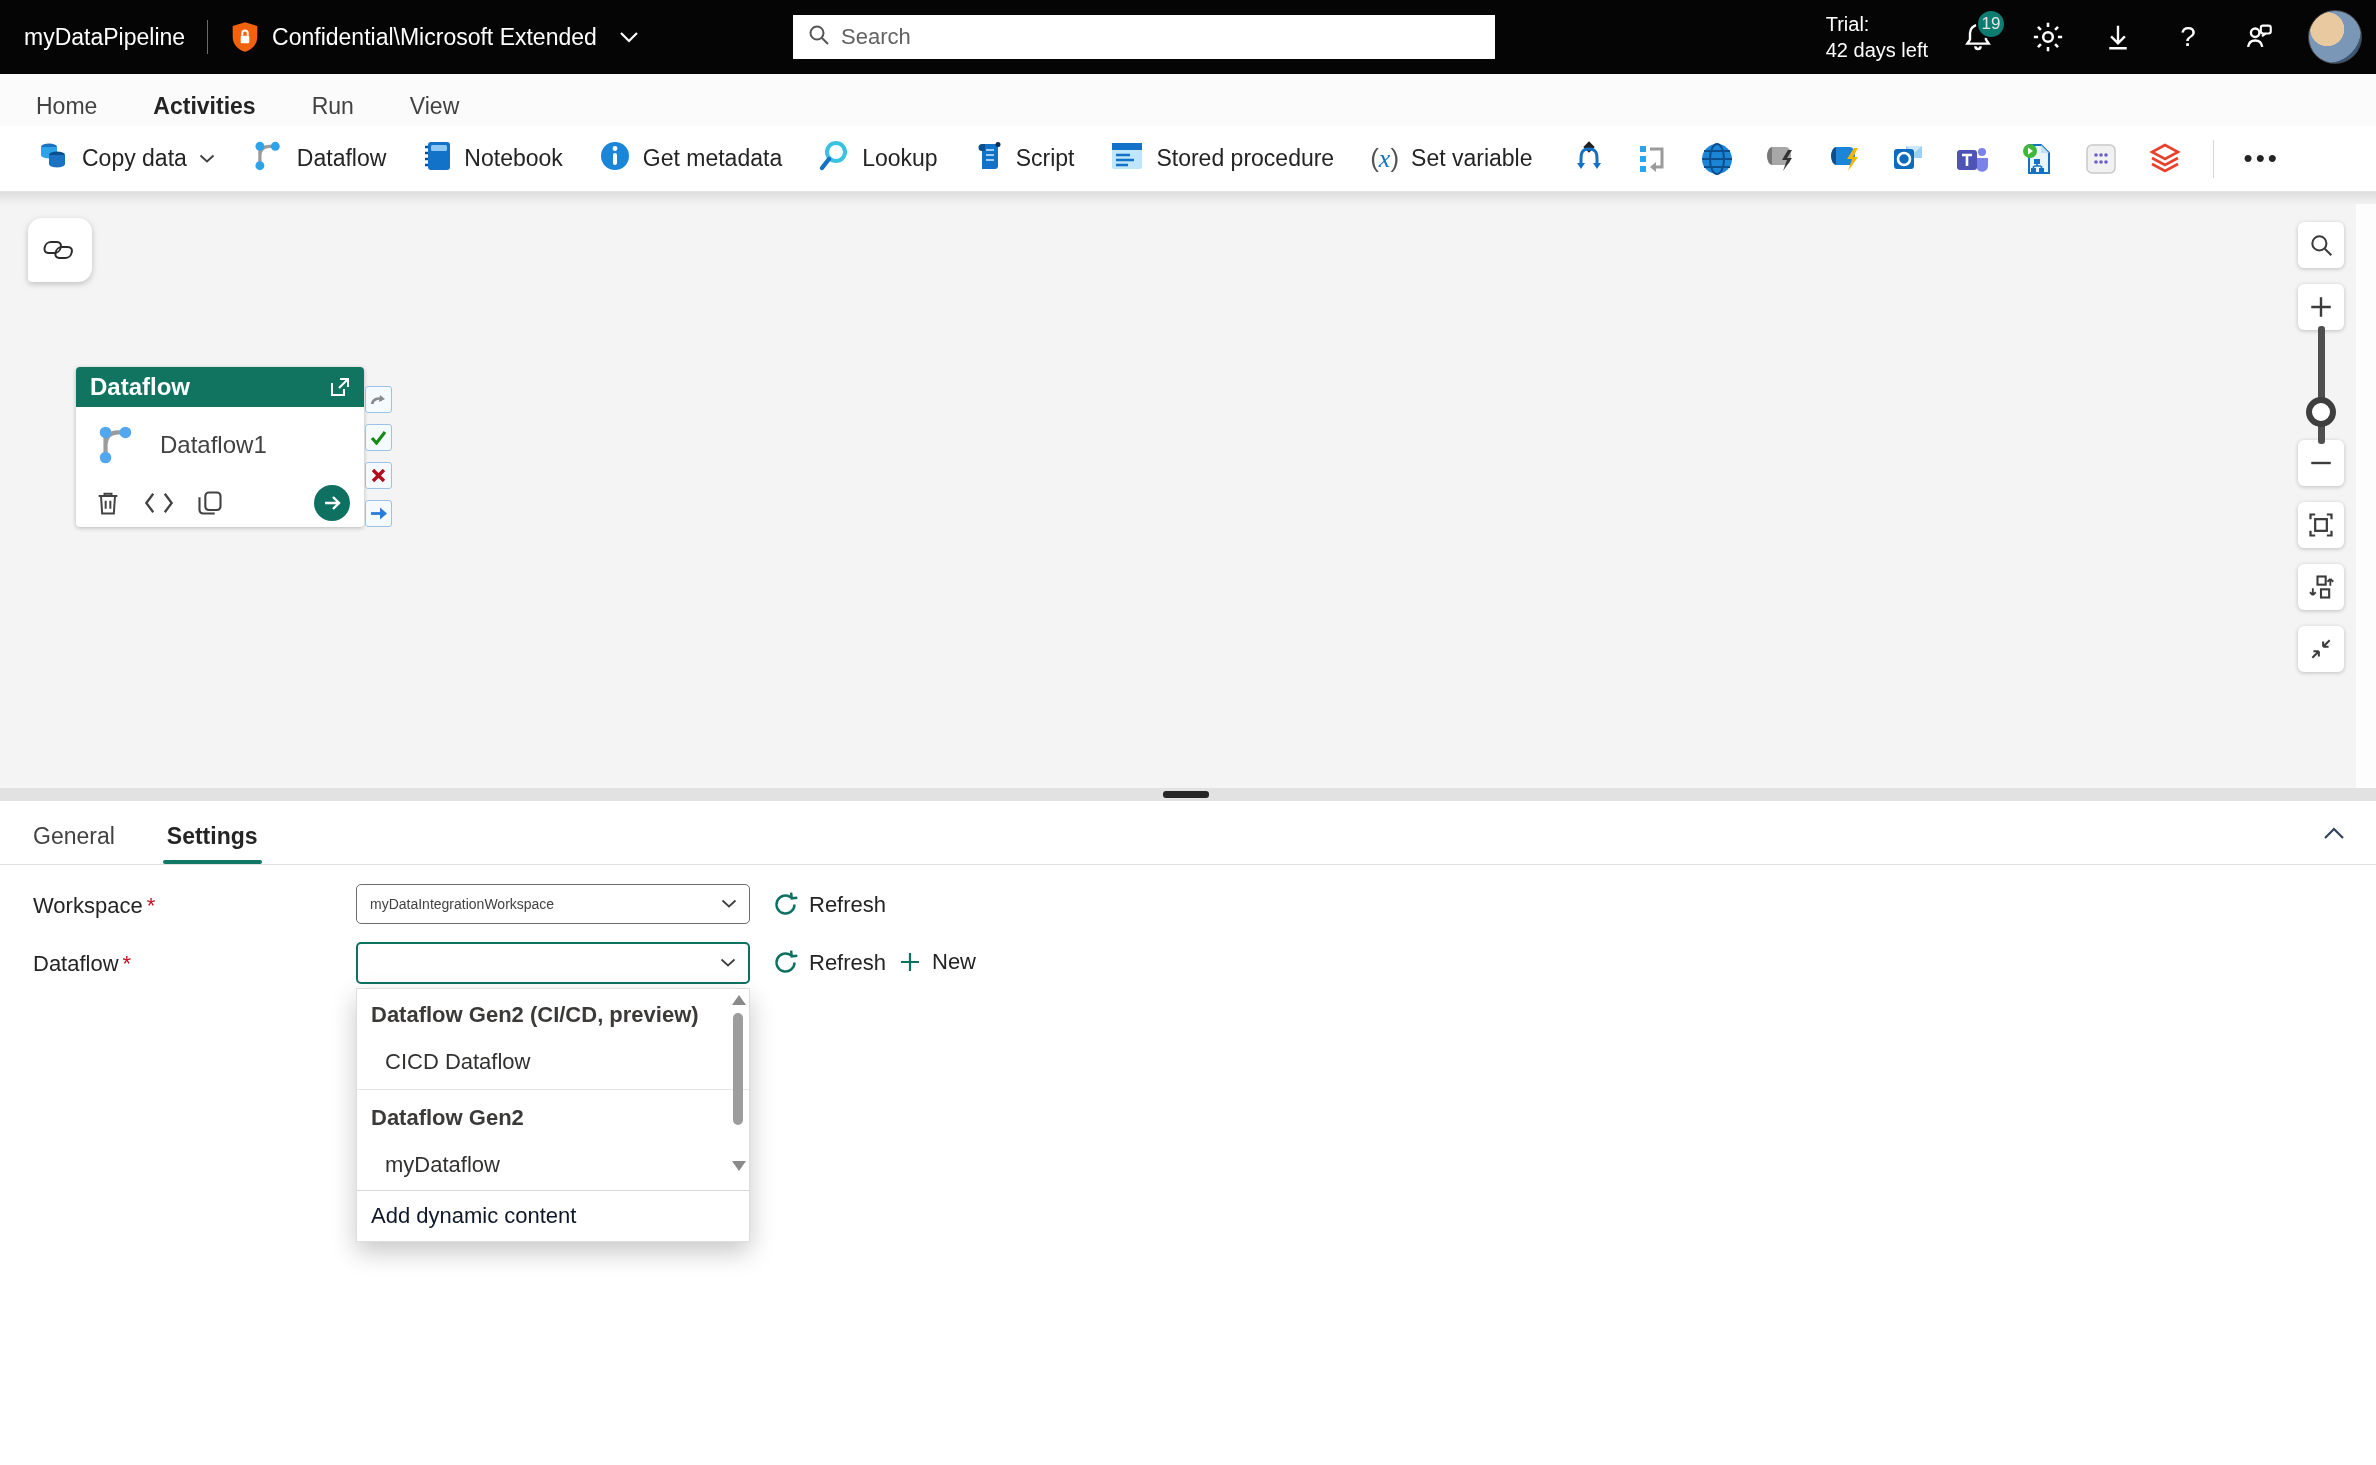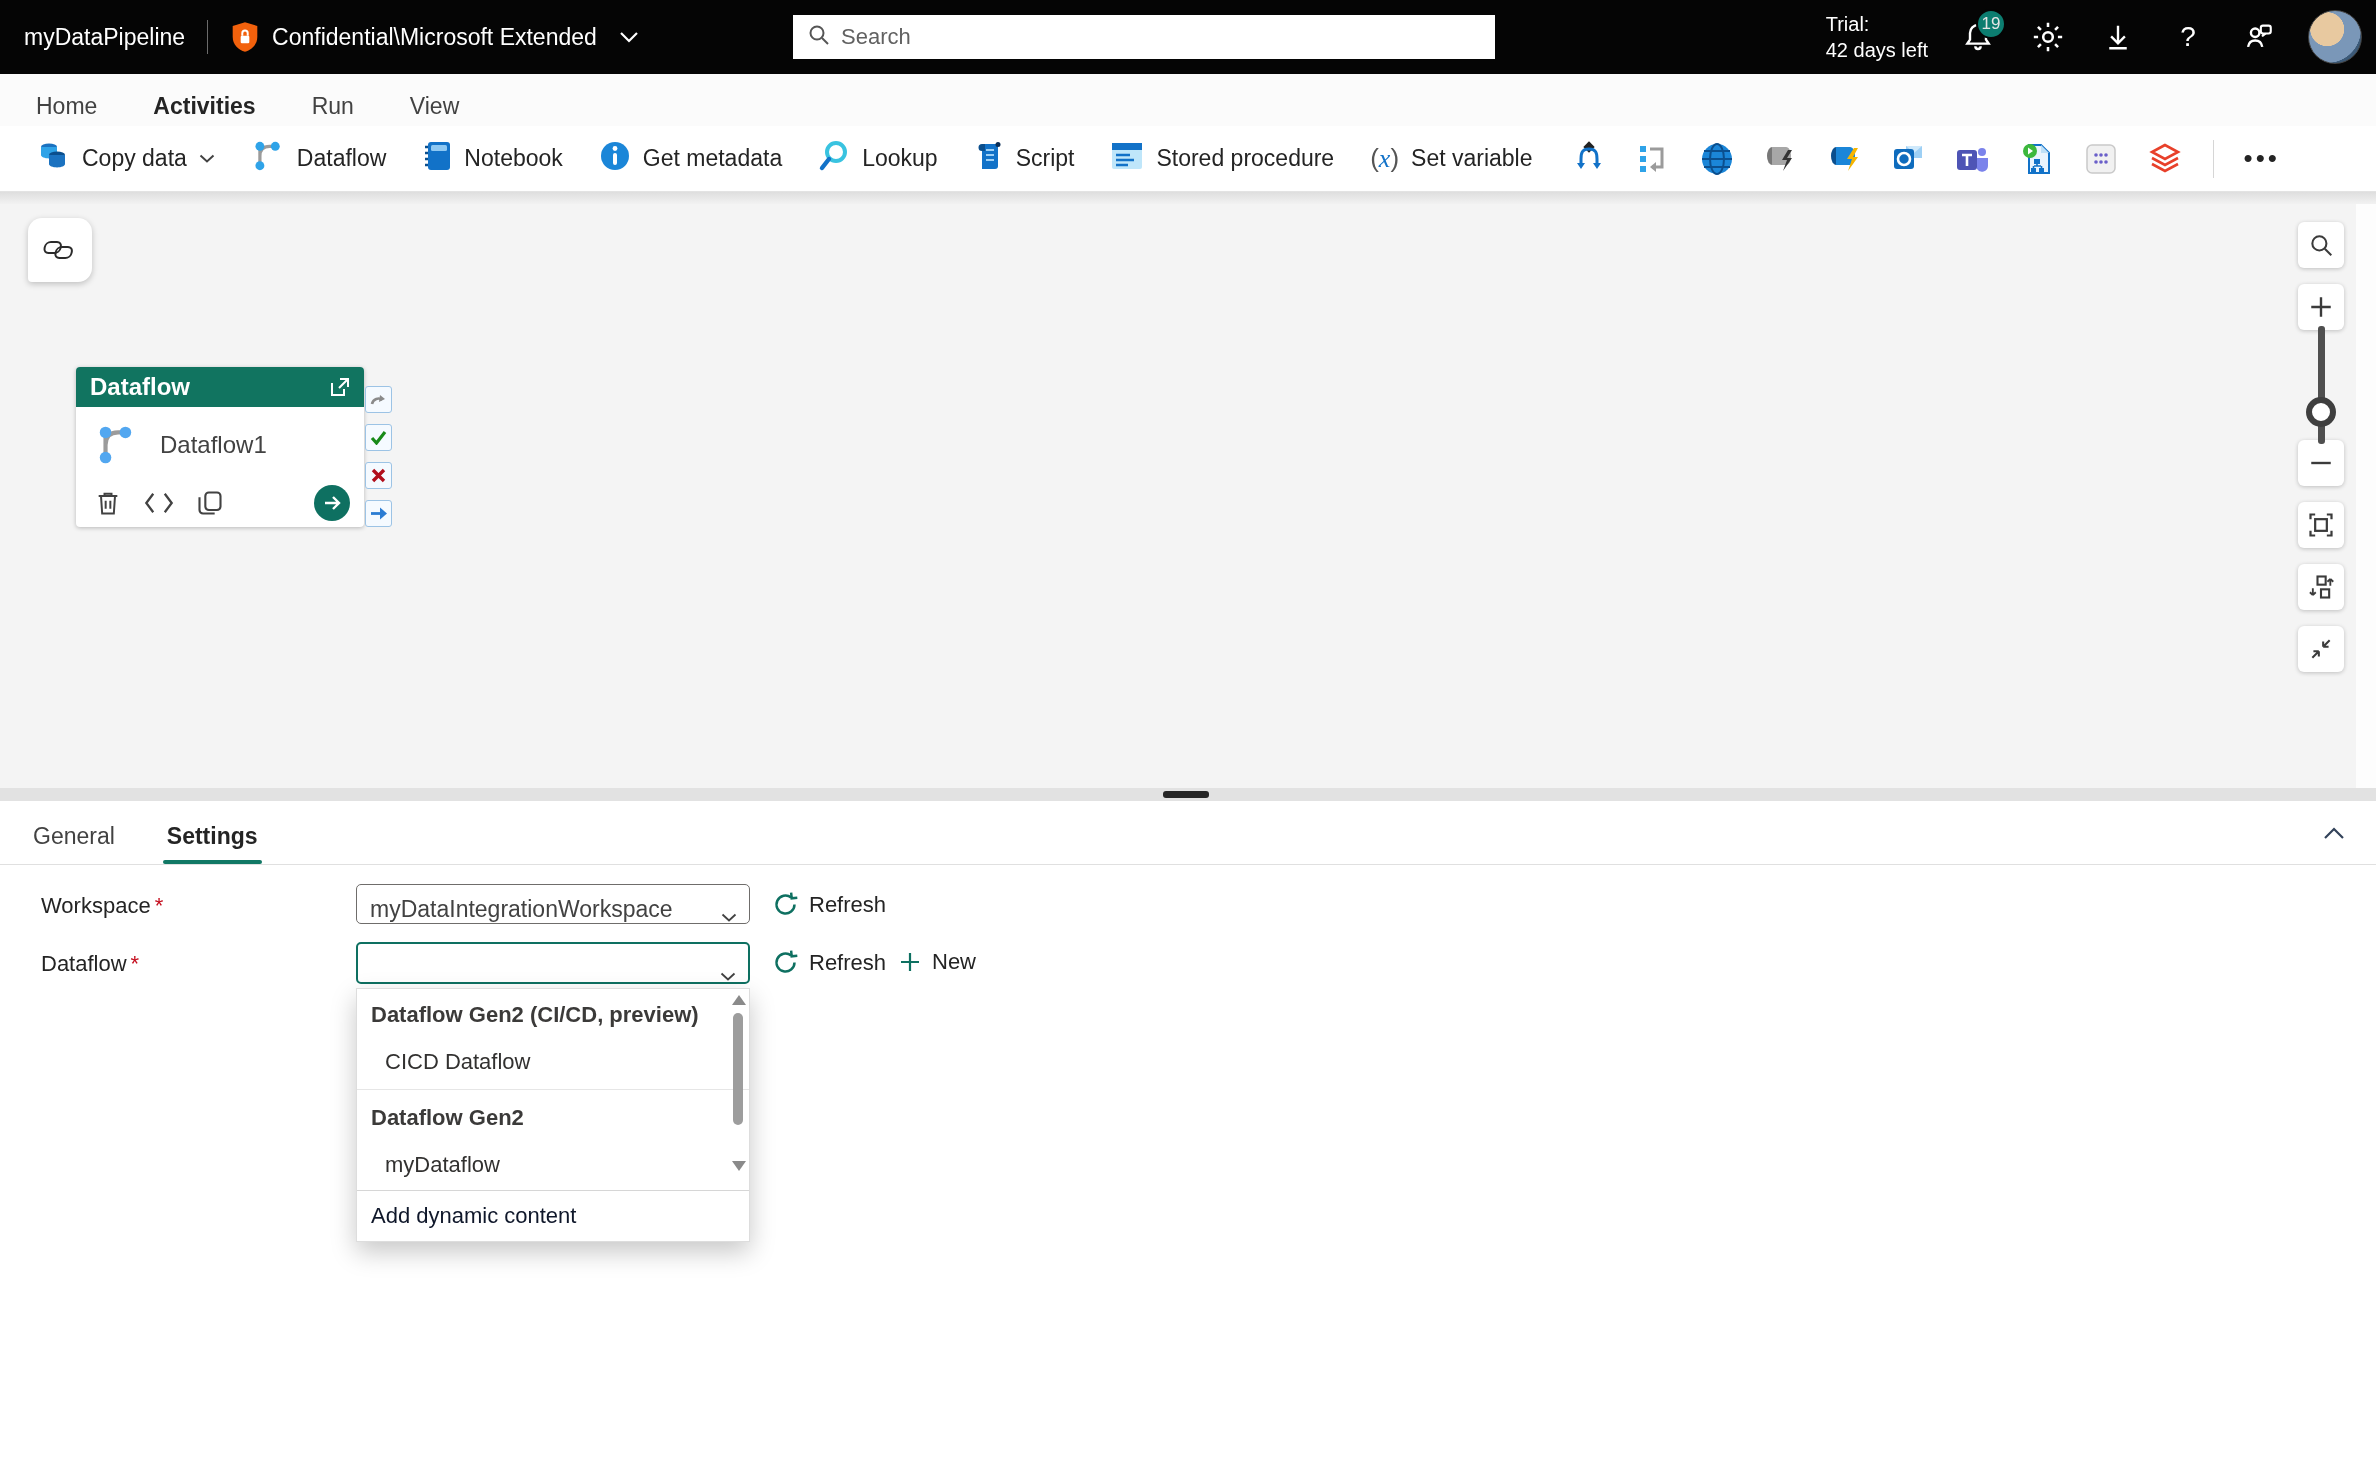--- a/index.html
+++ b/index.html
@@ -61,23 +61,23 @@
   .split-handle { position:absolute; left:1163px; top:3px; width:46px; height:7px; border-radius:3px; background:#262626; }
 
   
   .panel { position:absolute; left:0; top:801px; width:2376px; height:664px; background:#fff; }
   .panel-head { position:relative; height:64px; border-bottom:1px solid #e0e0e0; display:flex; align-items:flex-end; gap:52px; padding-left:33px; }
   .ptab { font-size:23px; color:#424242; padding-bottom:14px; position:relative; cursor:pointer; }
   .ptab.active { font-weight:bold; color:#242424; }
   .ptab.active::after { content:""; position:absolute; left:-4px; right:-4px; bottom:0; height:4px; border-radius:2px; background:#117865; }
   .collapse-btn { position:absolute; right:24px; top:14px; width:36px; height:36px; display:flex; align-items:center; justify-content:center; cursor:pointer; }
 
-  .flabel { position:absolute; left:33px; font-size:22px; color:#242424;margin-left:8px; }
+  .flabel { position:absolute; left:33px; font-size:22px; color:#242424; }
   .req { color:#c50f1f; margin-left:4px; }
-  .combobox { position:absolute; left:356px; width:394px; background:#fff; border:1px solid #6f6d6b; border-radius:5px; display:flex; align-items:flex-end; justify-content:space-between; padding:0 12px 0 13px; font-size:23px; color:#424242; cursor:pointer; }
+  .combobox { position:absolute; left:356px; width:394px; background:#fff; border:1px solid #6f6d6b; border-radius:5px; display:flex; align-items:center; justify-content:space-between; padding:0 12px 0 13px; font-size:14px; color:#424242; cursor:pointer; }
   .combobox.focused { border:2px solid #0e7061; }
   .inline-act { position:absolute; display:flex; align-items:center; gap:10px; font-size:22px; color:#242424; cursor:pointer; }
 
   .dropdown { position:absolute; left:356px; top:187px; width:394px; background:#fff; border:1px solid #ddd; box-shadow:0 10px 24px rgba(0,0,0,.22); z-index:5; }
   .dd-scroll { position:relative; }
   .dd-group { font-size:22px; font-weight:bold; color:#3b3a39; padding:13px 40px 9px 14px; cursor:default; }
   .dd-item { font-size:22px; color:#323130; padding:12px 40px 12px 28px; cursor:pointer; }
   .dd-div { height:1px; background:#e6e6e6; margin:2px 0; }
   .dd-footer { border-top:1px solid #d6d6d6; font-size:22px; color:#0f172a; padding:12px 14px; cursor:pointer; }
   .dd-sb { position:absolute; right:4px; top:6px; width:14px; height:176px; }

